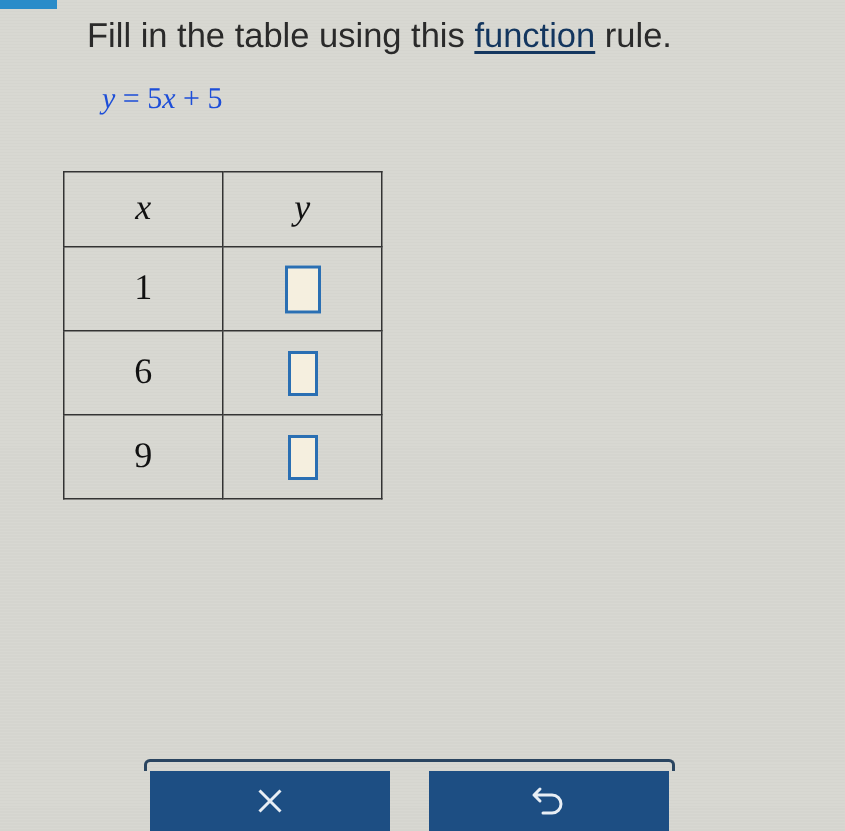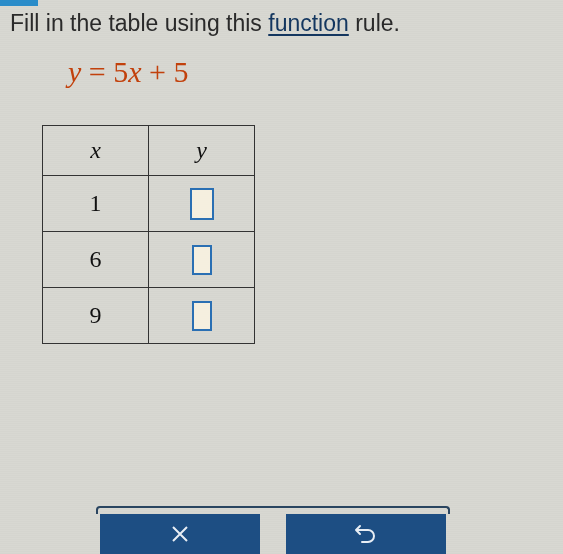--- a/index.html
+++ b/index.html
@@ -16,32 +16,33 @@
   .topbar {
     position: absolute;
     top: 0; left: 0;
     width: 38px; height: 6px;
     background: #2a8cc9;
   }
   .instruction {
     padding: 10px 10px 0 10px;
     font-size: 23px;
     color: #2a2a2a;
+    margin-left: 48px;
   }
   .instruction .link {
     color: #13365f;
     text-decoration: underline;
     text-underline-offset: 3px;
   }
   .equation {
     margin: 18px 16px 0 68px;
     font-family: 'Times New Roman', serif;
-    font-size: 30px;
+    font-size: 20px;
     font-style: italic;
-    color: #c2410c;
+    color: #1d4ed8;
   }
   .equation .num { font-style: normal; }
   .tablewrap {
     margin: 36px 0 0 42px;
   }
   table.func {
     border-collapse: collapse;
   }
   table.func th, table.func td {
     border: 1.5px solid #333;

